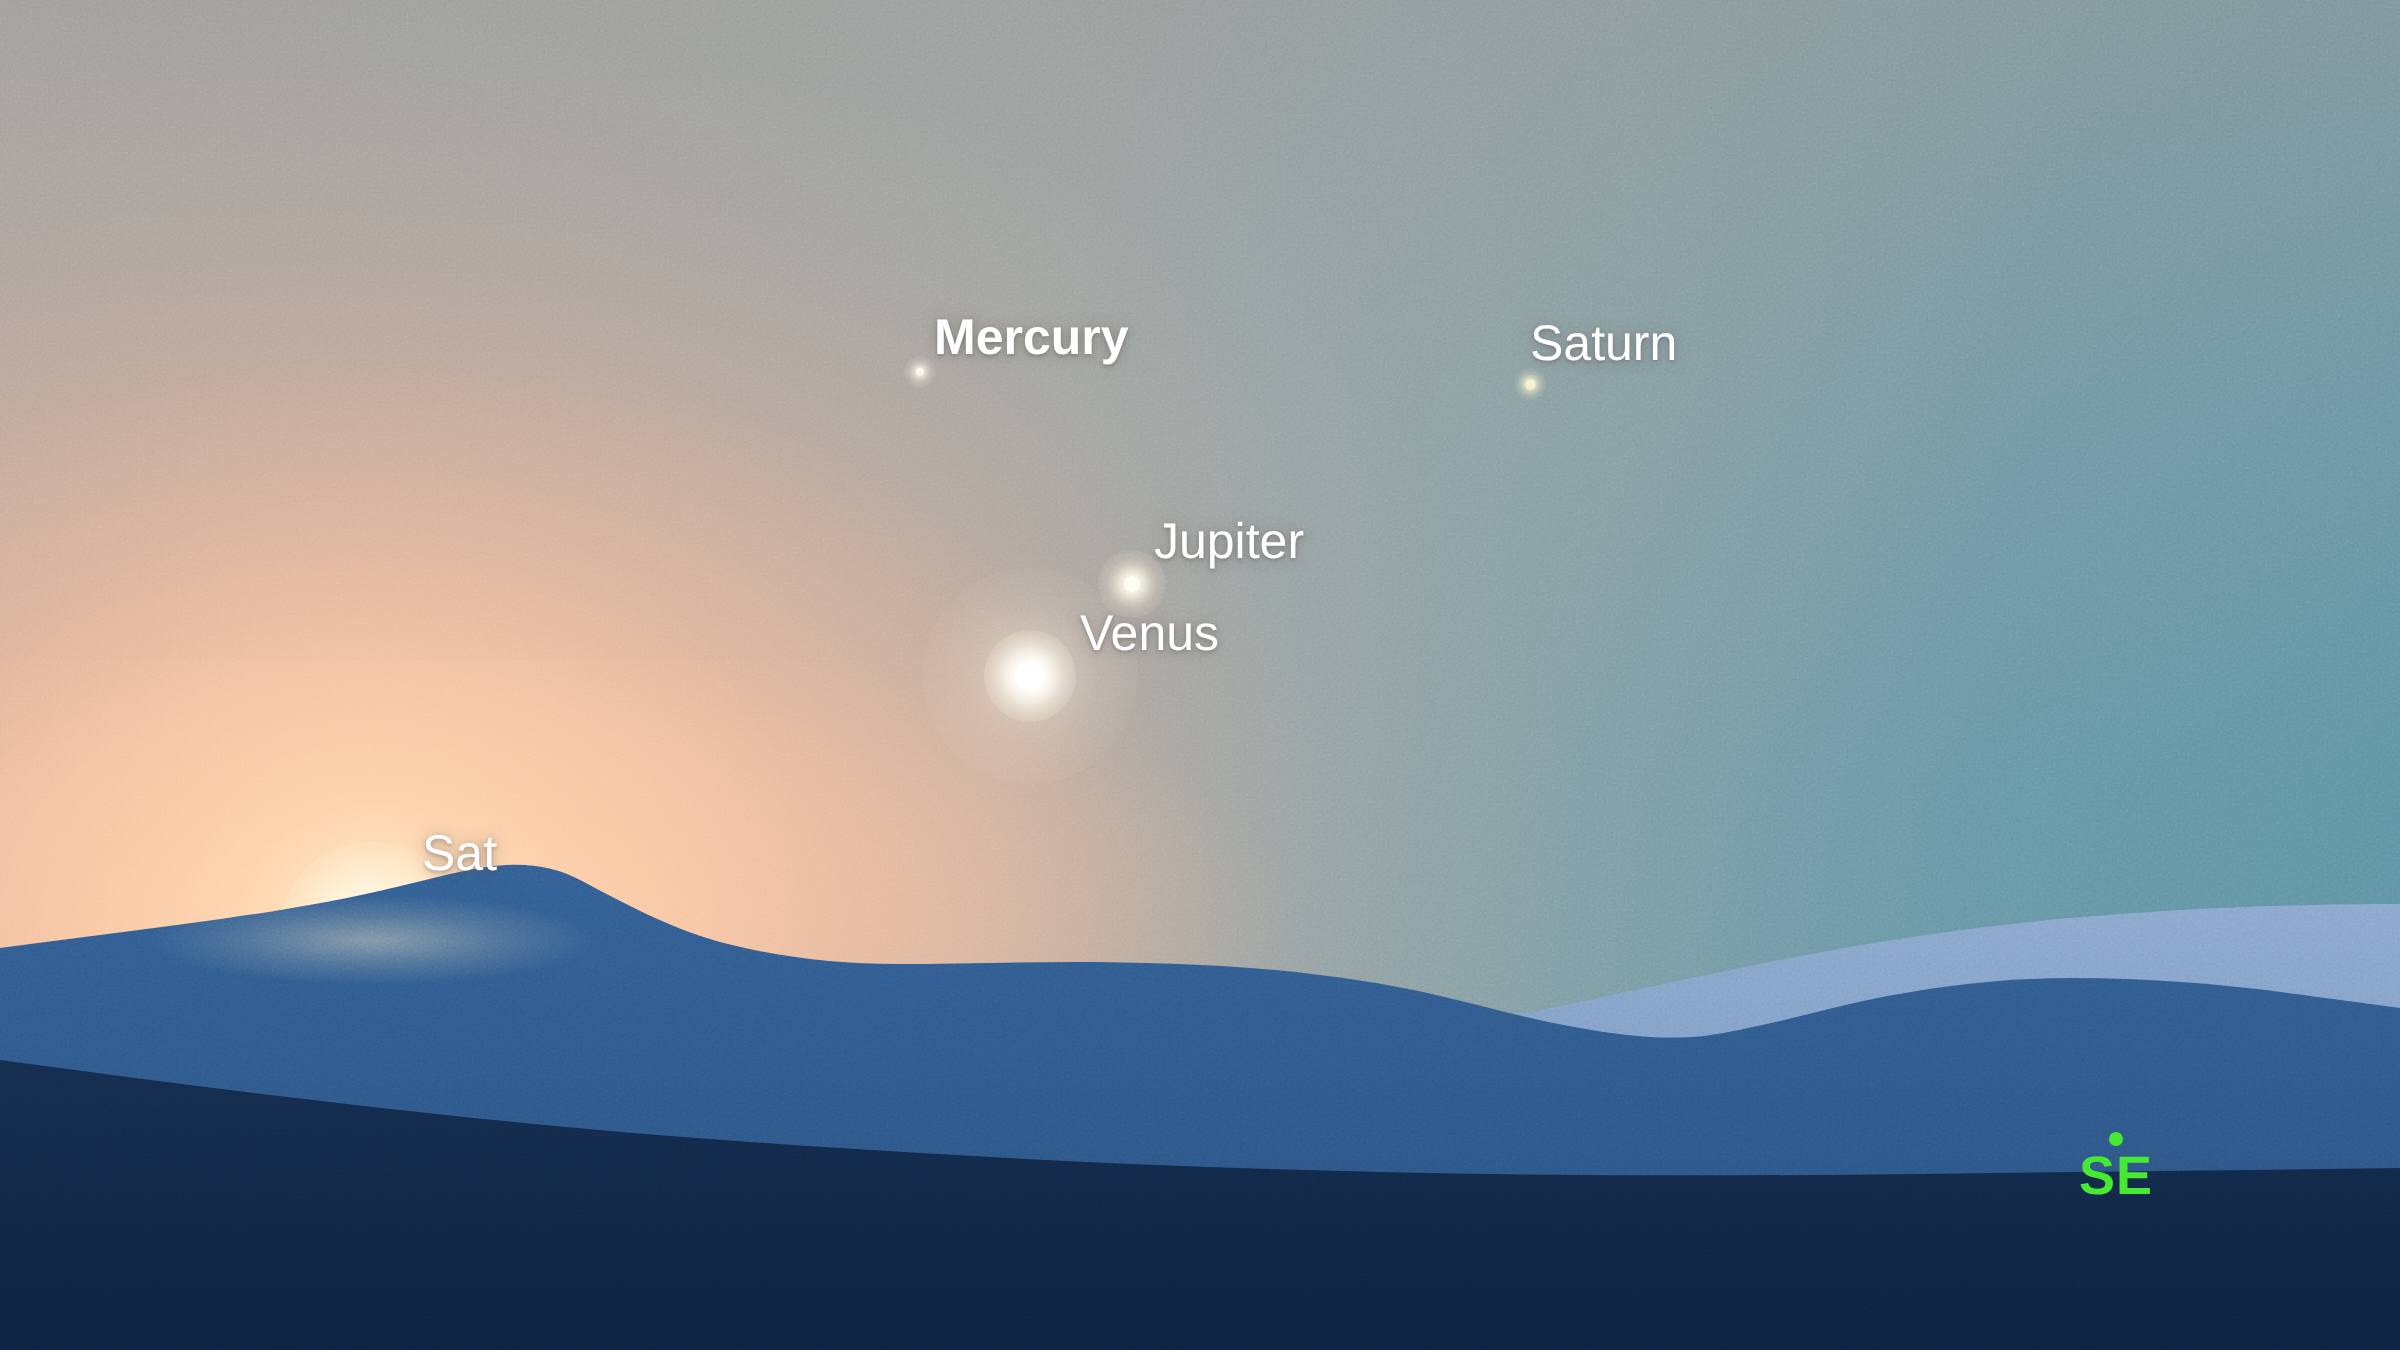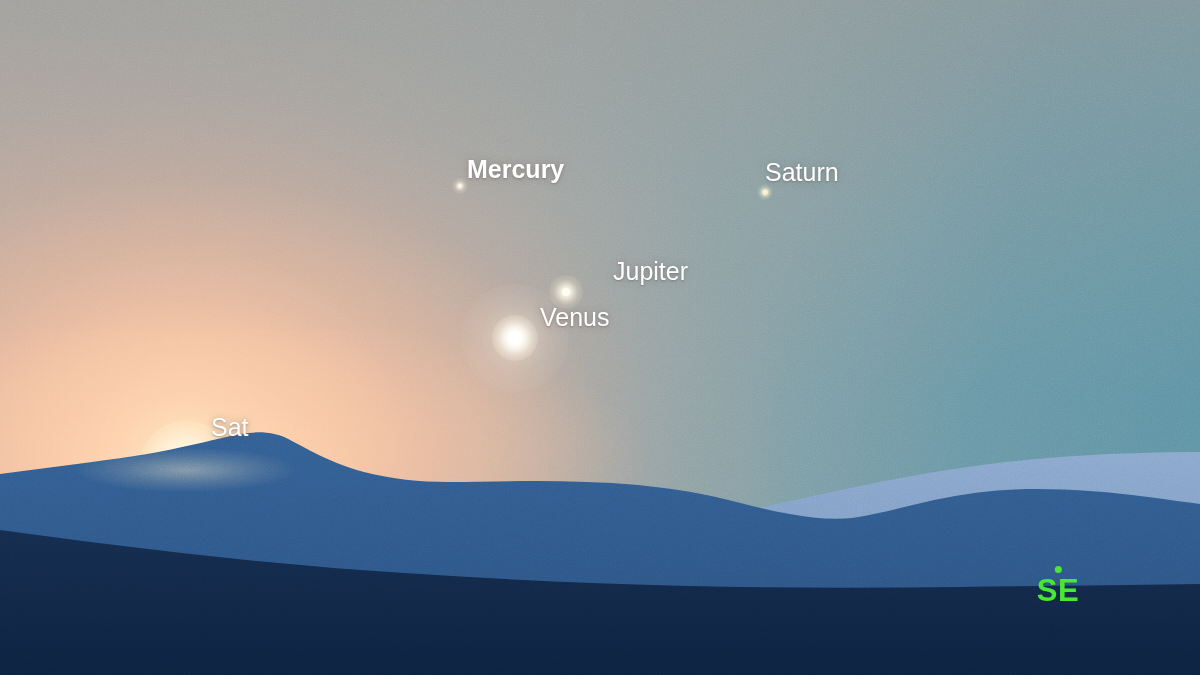--- a/index.html
+++ b/index.html
@@ -215,21 +215,21 @@
   }
   .compass-dot {
     width: 7px;
     height: 7px;
     border-radius: 50%;
     margin: 0 auto 2px auto;
     background: #44e830;
   }
   .compass-label {
     color: #44e830;
-    font-size: 31px;
+    font-size: 27px;
     font-weight: bold;
     line-height: 1;
     letter-spacing: 0.5px;
   }
 </style>
 </head>
 <body>
 
 <div id="stage">
 
@@ -314,21 +314,21 @@
   <div class="body venus-glow" style="left:515px; top:338px;"></div>
   <div class="body venus-core" style="left:515px; top:338px;"></div>
   <div class="body-hit" style="left:515px; top:338px; width:44px; height:44px;"></div>
 
   <div class="body-hit" style="left:186px; top:452px; width:70px; height:46px;"></div>
 
   <div class="label bold" style="left:467px; top:157px;">Mercury</div>
 
   <div class="label" style="left:765px; top:160px;">Saturn</div>
 
-  <div class="label" style="left:577px; top:259px;margin-left:36px;">Jupiter</div>
+  <div class="label" style="left:577px; top:259px;">Jupiter</div>
 
   <div class="label" style="left:540px; top:305px;">Venus</div>
 
   <div class="label" style="left:211px; top:415px;">Sat</div>
 
   <div class="compass" style="left:1058px; top:566px;">
     <div class="compass-dot"></div>
     <div class="compass-label">SE</div>
   </div>
 

